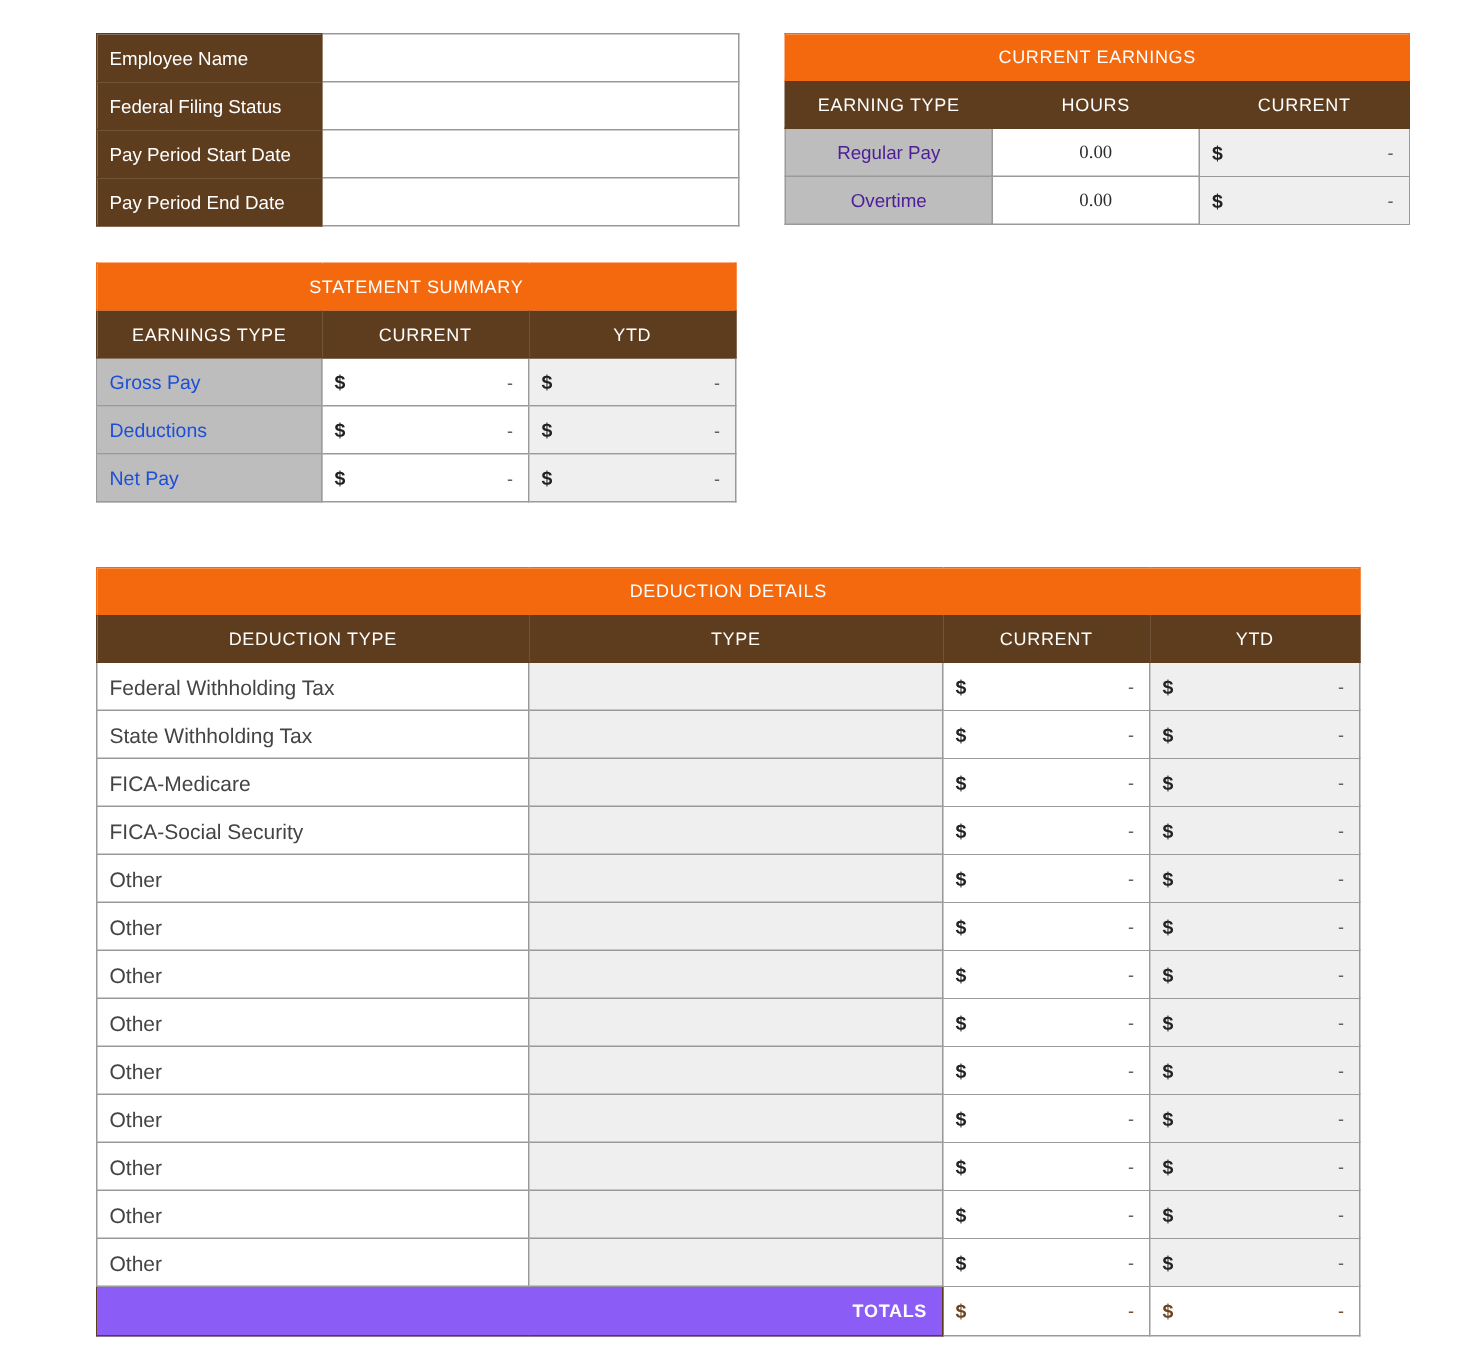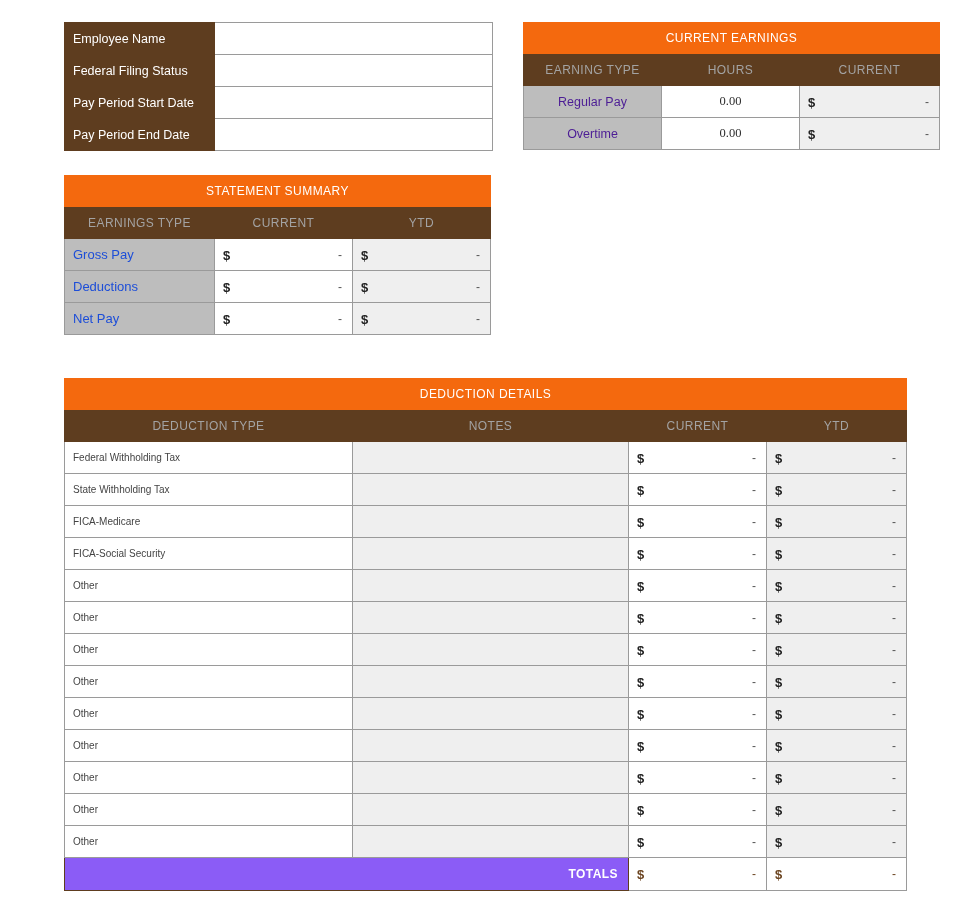--- a/index.html
+++ b/index.html
@@ -43,21 +43,21 @@
     color: #ffffff;
     font-weight: bold;
     font-size: 12px;
     letter-spacing: 0.45px;
     text-align: center;
     border: 1px solid #f4690e !important;
     height: 30px;
   }
   .bar-brown {
     background: #5e3d1f;
-    color: #a3a3a3;
+    color: #ffffff;
     font-weight: bold;
     font-size: 12px;
     letter-spacing: 0.45px;
     text-align: center;
     border: 1px solid #5e3d1f !important;
     height: 31px;
   }
 
   .cell-white   { background: #ffffff; }
   .cell-gray    { background: #bdbdbd; }
@@ -145,21 +145,21 @@
 
   
   #deduction-details {
     position: absolute;
     left: 64px;
     top: 378px;
   }
   #deduction-details td.dtype {
     padding-left: 8px;
     height: 31px;
-    font-size: 10px;
+    font-size: 14px;
     color: #444;
     background: #ffffff;
   }
   #deduction-details td.notes {
     background: #efefef;
     height: 31px;
   }
   #deduction-details td.totals-label {
     background: #8b5cf6;
     color: #ffffff;
@@ -293,21 +293,21 @@
         <col style="width:276px">
       <col style="width:138px">
         <col style="width:140px">
     </colgroup>
     <tbody>
       <tr>
         <td class="bar-orange" colspan="4">DEDUCTION DETAILS</td>
       </tr>
       <tr>
         <td class="bar-brown">DEDUCTION TYPE</td>
-        <td class="bar-brown">NOTES</td>
+        <td class="bar-brown">TYPE</td>
         <td class="bar-brown">CURRENT</td>
         <td class="bar-brown">YTD</td>
       </tr>
 
       <tr>
         <td class="dtype">Federal Withholding Tax</td>
         <td class="notes"></td>
         <td class="money cell-white">
           <span class="sym">$</span>
           <span class="val">-</span>

